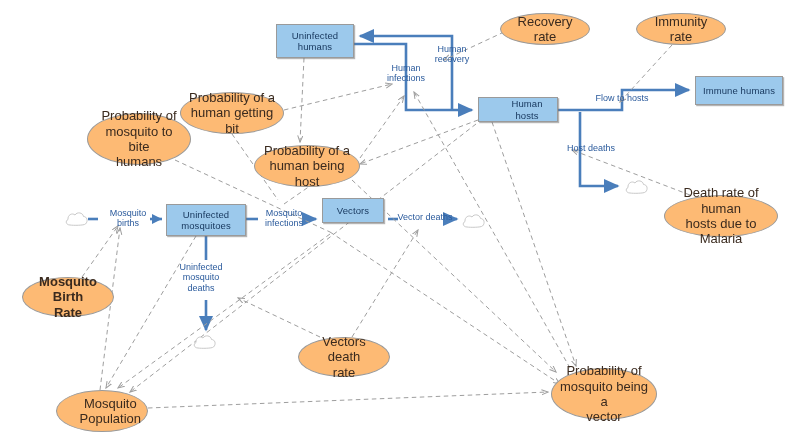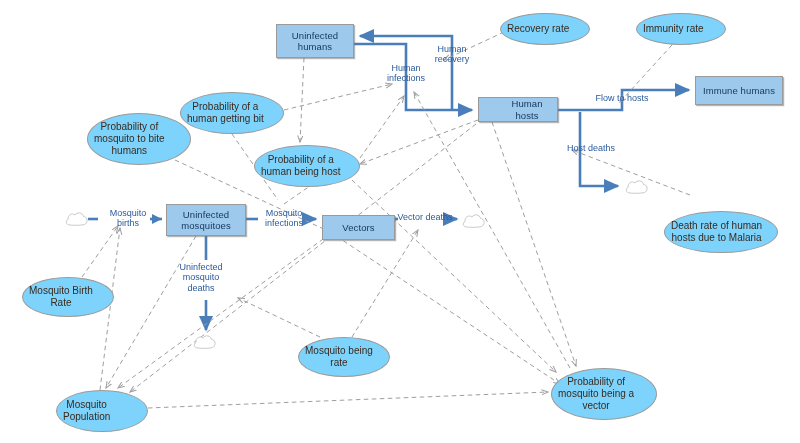--- a/index.html
+++ b/index.html
@@ -38,29 +38,29 @@
     font-size: 9.5px;
     line-height: 1.18;
     letter-spacing: .1px;
     padding: 2px 3px;
   }
 
   
   .var {
     position: absolute;
     box-sizing: border-box;
-    background: #7dd3fc;
+    background: #fdba74;
     border: 1.2px solid #9a9a9a;
     border-radius: 50%;
     display: flex;
     align-items: center;
-    justify-content: flex-start;
+    justify-content: flex-end;
     text-align: center;
     color: #3a2a1e;
-    font-size: 10px;
+    font-size: 13px;
     line-height: 1.18;
     padding: 2px 6px;
   }
 
   
   .flowlabel {
     position: absolute;
     color: #2a5a9c;
     font-size: 9px;
     line-height: 1.16;
@@ -174,21 +174,21 @@
 
   <div class="stock" style="left:695px; top:76px; width:88px; height:29px;align-items:center;">
     <span style="white-space:pre-line;">Immune humans</span>
   </div>
 
   <div class="stock" style="left:166px; top:204px; width:80px; height:32px;">
     <span style="white-space:pre-line;">Uninfected
 mosquitoes</span>
   </div>
 
-  <div class="stock" style="left:322px; top:215px; width:73px; height:25px;">
+  <div class="stock" style="left:322px; top:198px; width:62px; height:25px;">
     <span style="white-space:pre-line;">Vectors</span>
   </div>
 
   <div class="var" style="left:500px; top:13px; width:90px; height:32px;">
     <span style="white-space:pre-line;">Recovery rate</span>
   </div>
 
   <div class="var" style="left:636px; top:13px; width:90px; height:32px;">
     <span style="white-space:pre-line;">Immunity rate</span>
   </div>
@@ -202,32 +202,32 @@
     <span style="white-space:pre-line;">Probability of
 mosquito to bite
 humans</span>
   </div>
 
   <div class="var" style="left:254px; top:145px; width:106px; height:42px;">
     <span style="white-space:pre-line;">Probability of a
 human being host</span>
   </div>
 
-  <div class="var" style="left:664px; top:211px; width:114px; height:42px;">
+  <div class="var" style="left:664px; top:195px; width:114px; height:42px;">
     <span style="white-space:pre-line;">Death rate of human
 hosts due to Malaria</span>
   </div>
 
   <div class="var" style="left:22px; top:277px; width:92px; height:40px;">
-    <span style="white-space:pre-line;">Mosquito Birth
+    <span style="white-space:pre-line;font-weight:bold;">Mosquito Birth
 Rate</span>
   </div>
 
   <div class="var" style="left:298px; top:337px; width:92px; height:40px;">
-    <span style="white-space:pre-line;">Mosquito being
+    <span style="white-space:pre-line;">Vectors death
 rate</span>
   </div>
 
   <div class="var" style="left:56px; top:390px; width:92px; height:42px;">
     <span style="white-space:pre-line;">Mosquito
 Population</span>
   </div>
 
   <div class="var" style="left:551px; top:368px; width:106px; height:52px;">
     <span style="white-space:pre-line;">Probability of

